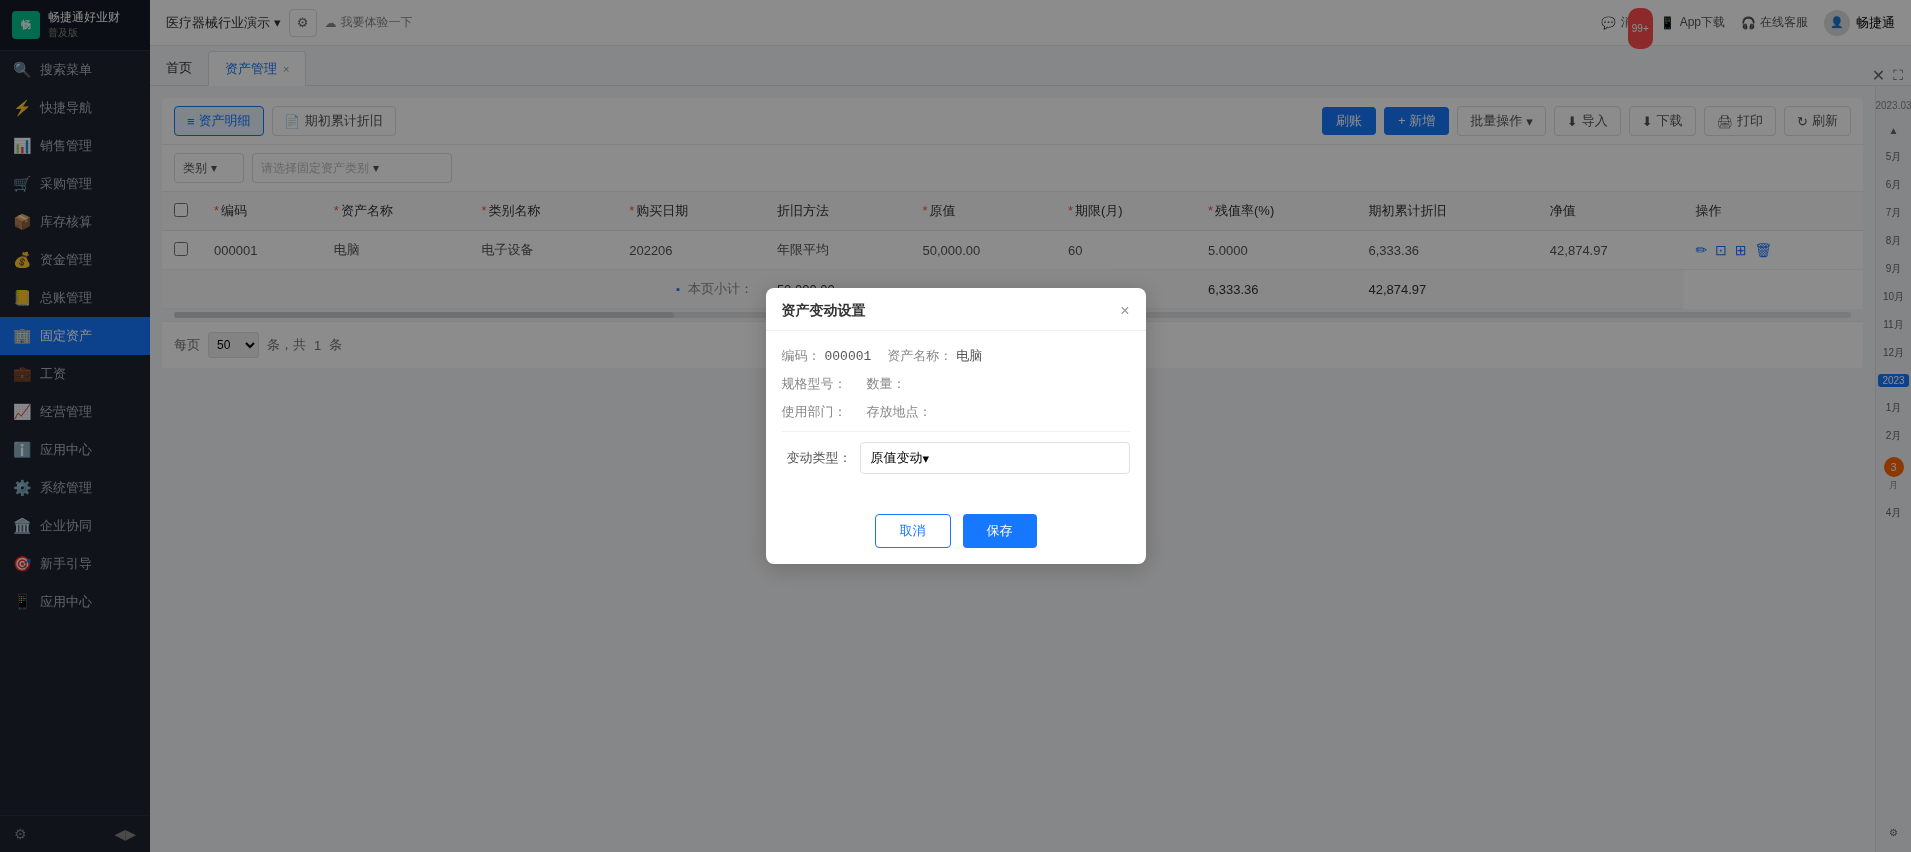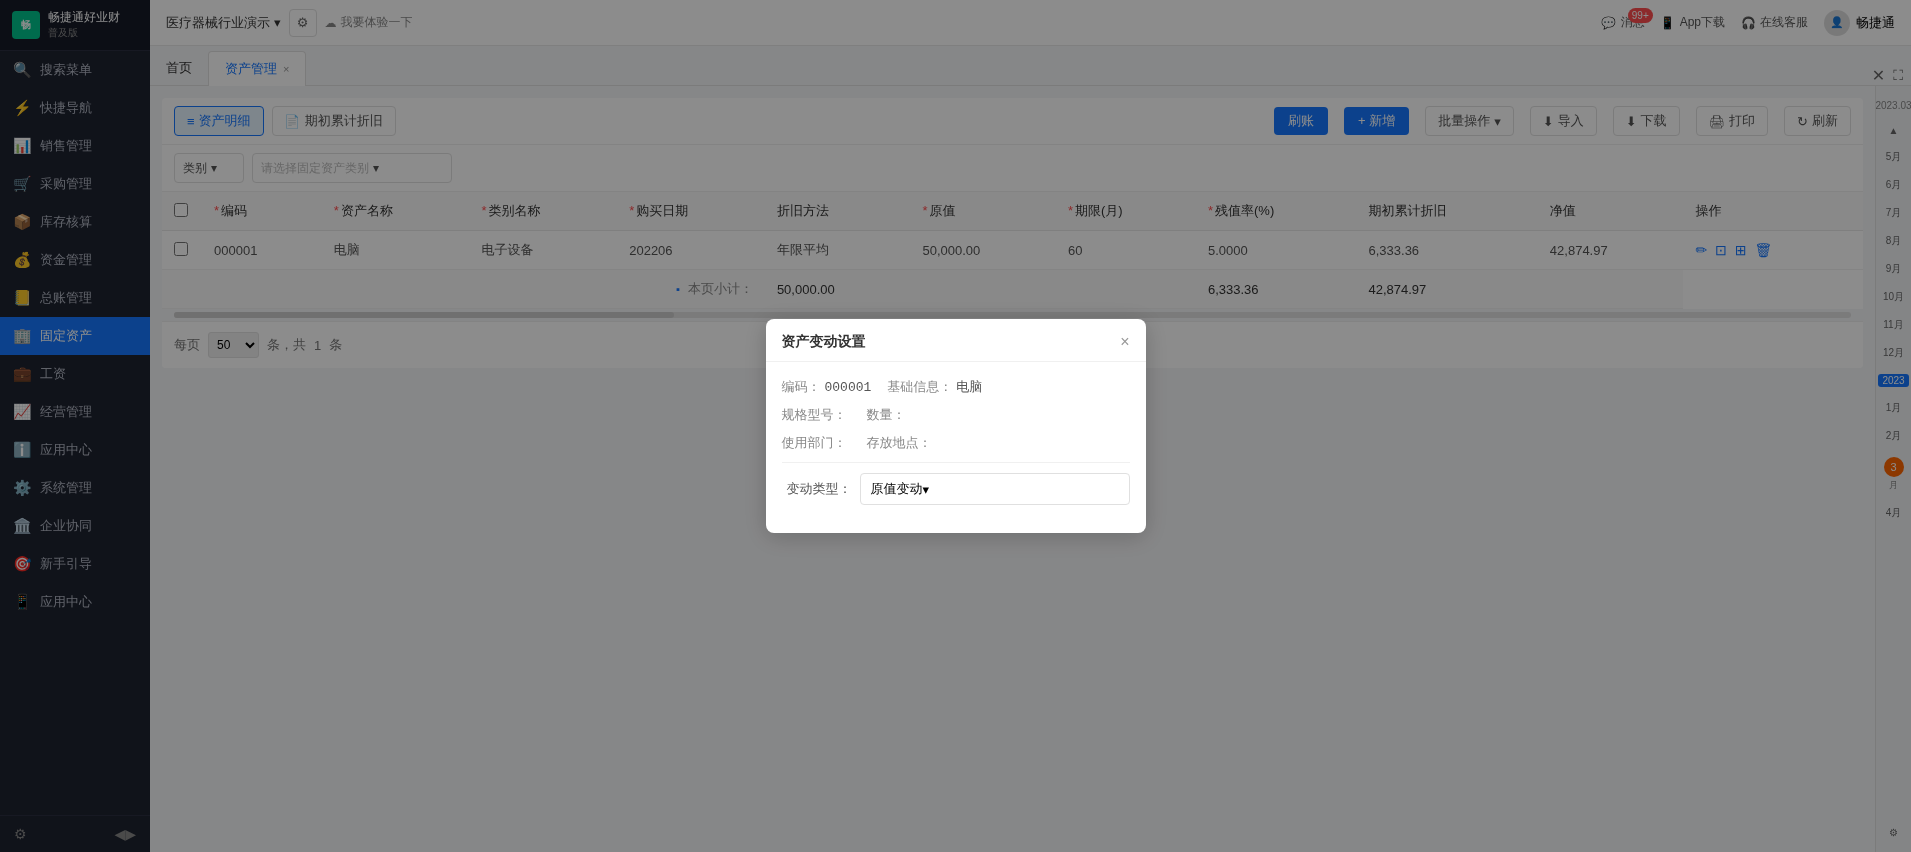--- a/index.html
+++ b/index.html
@@ -24,40 +24,40 @@
     .main { flex: 1; display: flex; flex-direction: column; overflow: hidden; }
 
     
     .topbar { height: 46px; background: #fff; display: flex; align-items: center; padding: 0 16px; gap: 29px; border-bottom: 1px solid #e8e8e8; flex-shrink: 0; }
     .topbar-left { display: flex; align-items: center; gap: 8px; flex: 1; }
     .topbar-company { font-size: 13px; color: #333; display: flex; align-items: center; gap: 4px; }
     .topbar-settings-btn { width: 28px; height: 28px; border-radius: 4px; border: 1px solid #e0e0e0; display: flex; align-items: center; justify-content: center; cursor: pointer; color: #666; }
     .topbar-experience { display: flex; align-items: center; gap: 4px; color: #888; font-size: 12px; cursor: pointer; }
     .topbar-right { display: flex; align-items: center; gap: 16px; }
     .topbar-badge { position: relative; display: flex; align-items: center; gap: 4px; cursor: pointer; color: #555; font-size: 12px; }
-    .badge-num { background: #ff4d4f; color: #fff; border-radius: 10px; padding: 2px 4px; font-size: 10px; position: absolute; top: -6px; right: -8px; }
+    .badge-num { background: #ff4d4f; color: #fff; border-radius: 10px; padding: 15px 4px; font-size: 10px; position: absolute; top: -6px; right: -8px; }
     .topbar-user { display: flex; align-items: center; gap: 6px; cursor: pointer; }
     .user-avatar { width: 26px; height: 26px; border-radius: 50%; background: #ddd; display: flex; align-items: center; justify-content: center; font-size: 11px; color: #666; }
 
     
     .tabbar { height: 40px; background: #f5f6f8; display: flex; align-items: flex-end; padding: 0 0 0 0; flex-shrink: 0; border-bottom: 1px solid #e0e0e0; }
     .tab { display: flex; align-items: center; gap: 6px; padding: 8px 16px; cursor: pointer; border-radius: 4px 4px 0 0; font-size: 13px; color: #666; background: transparent; border: 1px solid transparent; border-bottom: none; }
     .tab.active { background: #fff; color: #1677ff; border-color: #e0e0e0; margin-bottom: -1px; }
     .tab-home { color: #333; padding: 8px 16px; cursor: pointer; font-size: 13px; }
     .tab-close { font-size: 11px; color: #999; cursor: pointer; }
 
     
     .content { flex: 1; display: flex; overflow: hidden; position: relative; }
     .main-content { flex: 1; background: #f5f6f8; padding: 12px; overflow-y: auto; position: relative; }
 
     
     .page-toolbar { background: #fff; padding: 8px 12px; display: flex; align-items: center; gap: 8px; border-radius: 4px 4px 0 0; border-bottom: 1px solid #eee; flex-wrap: wrap; }
     .tab-btn { padding: 5px 12px; border-radius: 4px; border: 1px solid #e0e0e0; background: #fff; cursor: pointer; font-size: 13px; color: #555; display: flex; align-items: center; gap: 4px; }
     .tab-btn.active-tab { background: #e6f4ff; border-color: #1677ff; color: #1677ff; }
-    .toolbar-right { margin-left: auto; display: flex; align-items: center; gap: 16px; }
+    .toolbar-right { margin-left: auto; display: flex; align-items: center; gap: 8px; }
     .btn-primary { padding: 5px 14px; background: #1677ff; border: none; border-radius: 4px; color: #fff; cursor: pointer; font-size: 13px; display: flex; align-items: center; gap: 4px; }
     .btn-default { padding: 5px 12px; background: #fff; border: 1px solid #e0e0e0; border-radius: 4px; color: #555; cursor: pointer; font-size: 13px; display: flex; align-items: center; gap: 4px; }
     .btn-batch { padding: 5px 12px; background: #fff; border: 1px solid #e0e0e0; border-radius: 4px; color: #555; cursor: pointer; font-size: 13px; display: flex; align-items: center; gap: 4px; }
 
     
     .filter-bar { background: #fff; padding: 8px 12px; display: flex; align-items: center; gap: 8px; border-bottom: 1px solid #eee; }
     .filter-select { height: 30px; border: 1px solid #e0e0e0; border-radius: 4px; padding: 0 8px; font-size: 12px; color: #555; background: #fff; display: flex; align-items: center; gap: 4px; cursor: pointer; min-width: 70px; }
     .filter-select-wide { min-width: 200px; }
 
     
@@ -425,21 +425,21 @@
       <span class="dialog-close">×</span>
     </div>
     <div class="dialog-body">
 
       <div class="dialog-info-row">
         <div class="dialog-info-item">
           <span class="dialog-info-label">编码：</span>
           <span>000001</span>
         </div>
         <div class="dialog-info-item">
-          <span class="dialog-info-label">基础信息：</span>
+          <span class="dialog-info-label">资产名称：</span>
           <span>电脑</span>
         </div>
       </div>
       <div class="dialog-info-row">
         <div class="dialog-info-item">
           <span class="dialog-info-label">规格型号：</span>
           <span></span>
         </div>
         <div class="dialog-info-item">
           <span class="dialog-info-label">数量：</span>
@@ -461,14 +461,18 @@
 
       <div class="dialog-form-row">
         <span class="dialog-form-label">变动类型：</span>
         <div class="dialog-form-control">
           <span>原值变动</span>
           <span>▾</span>
         </div>
       </div>
 
     </div>
+    <div class="dialog-footer">
+      <button class="btn-cancel">取消</button>
+      <button class="btn-save">保存</button>
+    </div>
   </div>
 </div>
 
 </body></html>

